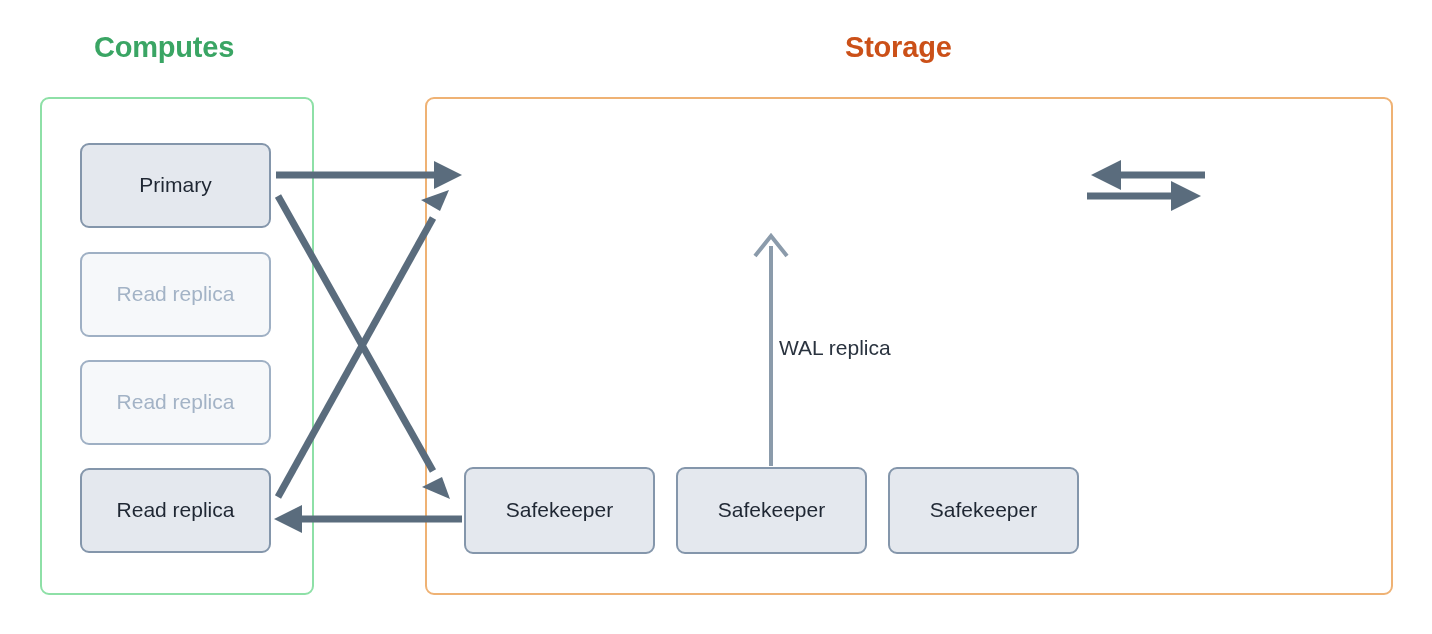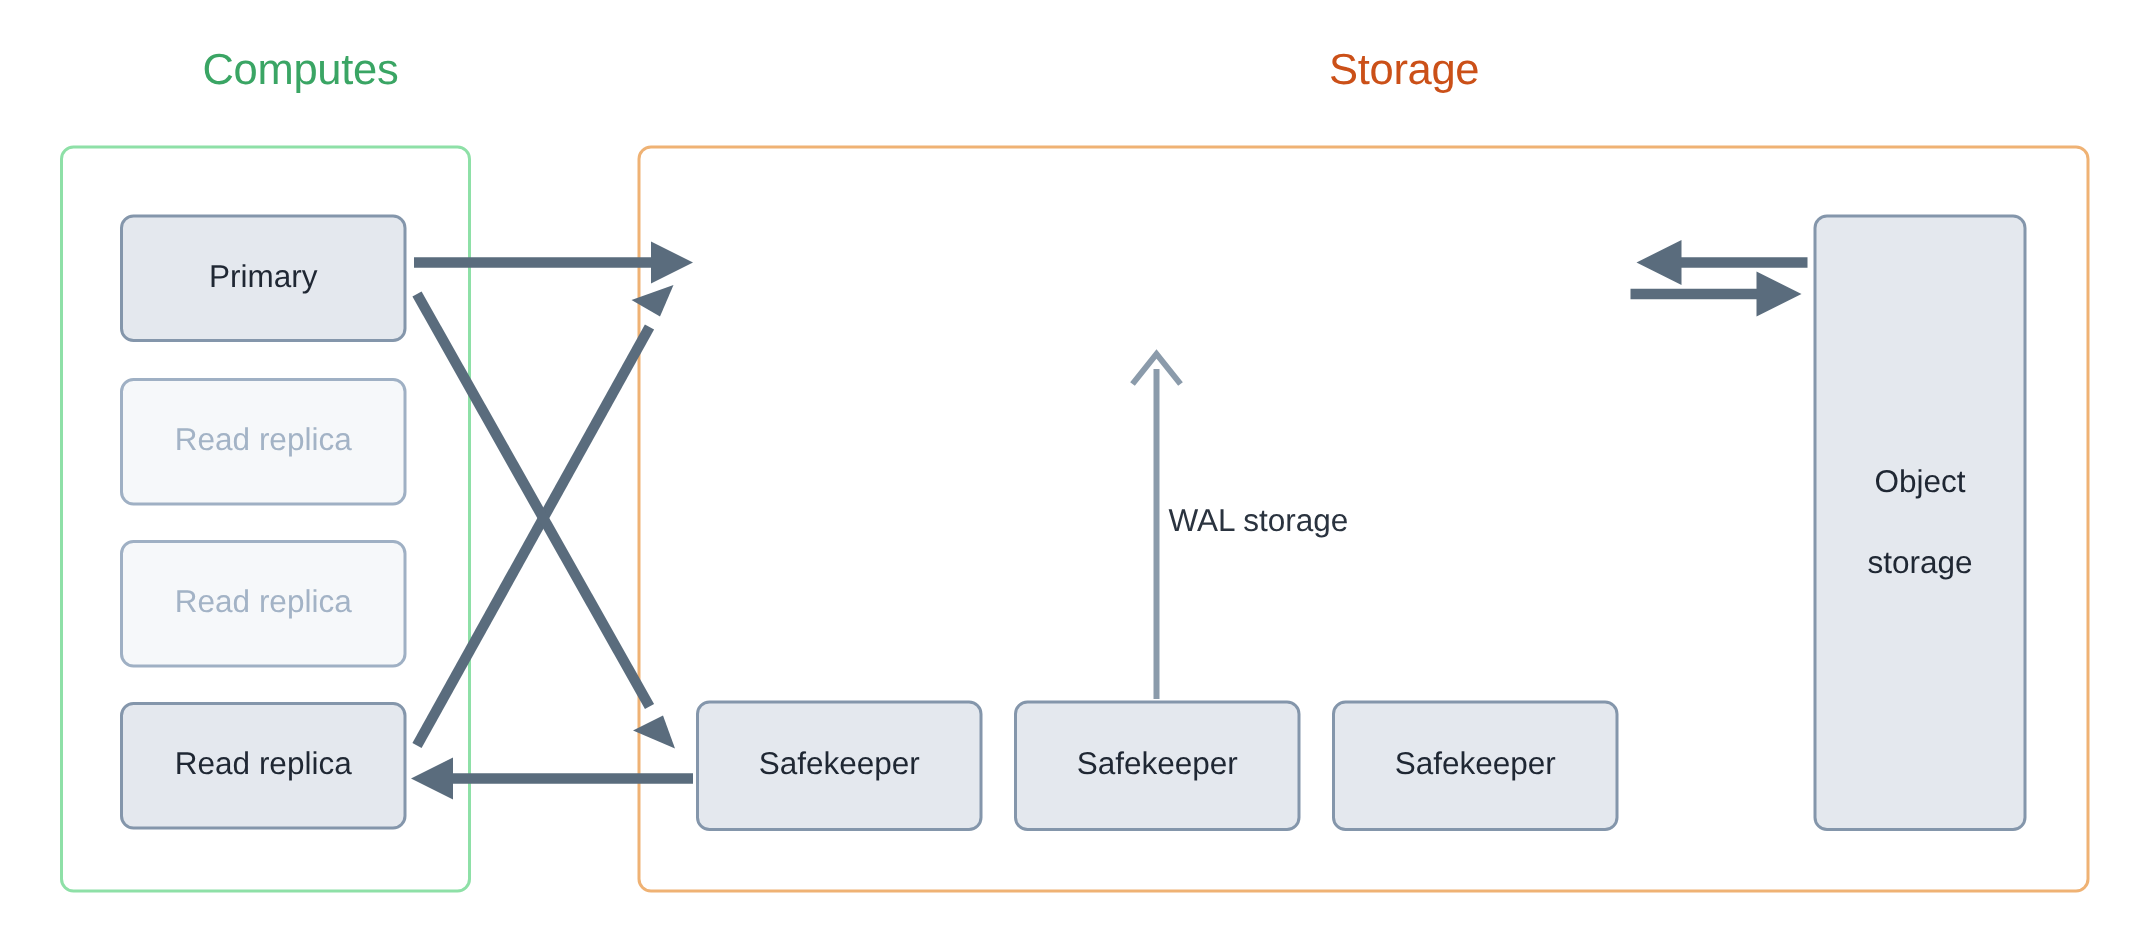--- a/index.html
+++ b/index.html
@@ -16,25 +16,24 @@
     width: 1432px;
     height: 634px;
     background: #ffffff;
     overflow: hidden;
   }
 
   
   .group-title {
     position: absolute;
     font-size: 29px;
-    font-weight: normal;
+    font-weight: bold;
     letter-spacing: -0.2px;
     white-space: nowrap;
     line-height: 1;
-    margin-left: 41px;
   }
   #title-computes {
     left: 94px;
     top: 33px;
     color: #3aa564;
   }
   #title-storage {
     left: 845px;
     top: 33px;
     color: #cb5018;
@@ -143,22 +142,20 @@
 
   <div class="node" id="node-replica-3">Read replica</div>
 
 
   <div class="node" id="node-safekeeper-1">Safekeeper</div>
 
   <div class="node" id="node-safekeeper-2">Safekeeper</div>
 
   <div class="node" id="node-safekeeper-3">Safekeeper</div>
 
-  <div class="node" id="node-object-storage">Object
-storage</div>
 
   <svg id="arrow-layer" viewBox="0 0 1432 634" width="1432" height="634">
 
     <g>
       <line class="arrow-thick" x1="276" y1="175" x2="440" y2="175"></line>
       <polygon class="head-thick" points="462,175 434,161 434,189"></polygon>
     </g>
 
     <g>
       <line class="arrow-thick" x1="278" y1="497" x2="433" y2="218"></line>
@@ -184,15 +181,15 @@
       <line class="arrow-thick" x1="1205" y1="175" x2="1117" y2="175"></line>
       <polygon class="head-thick" points="1091,175 1121,160 1121,190"></polygon>
     </g>
 
     <g>
       <line class="arrow-thick" x1="1087" y1="196" x2="1175" y2="196"></line>
       <polygon class="head-thick" points="1201,196 1171,181 1171,211"></polygon>
     </g>
   </svg>
 
-  <div class="edge-label" id="label-wal-stream">WAL storage</div>
+  <div class="edge-label" id="label-wal-stream">WAL replica</div>
 
 </div>
 
 </body></html>

